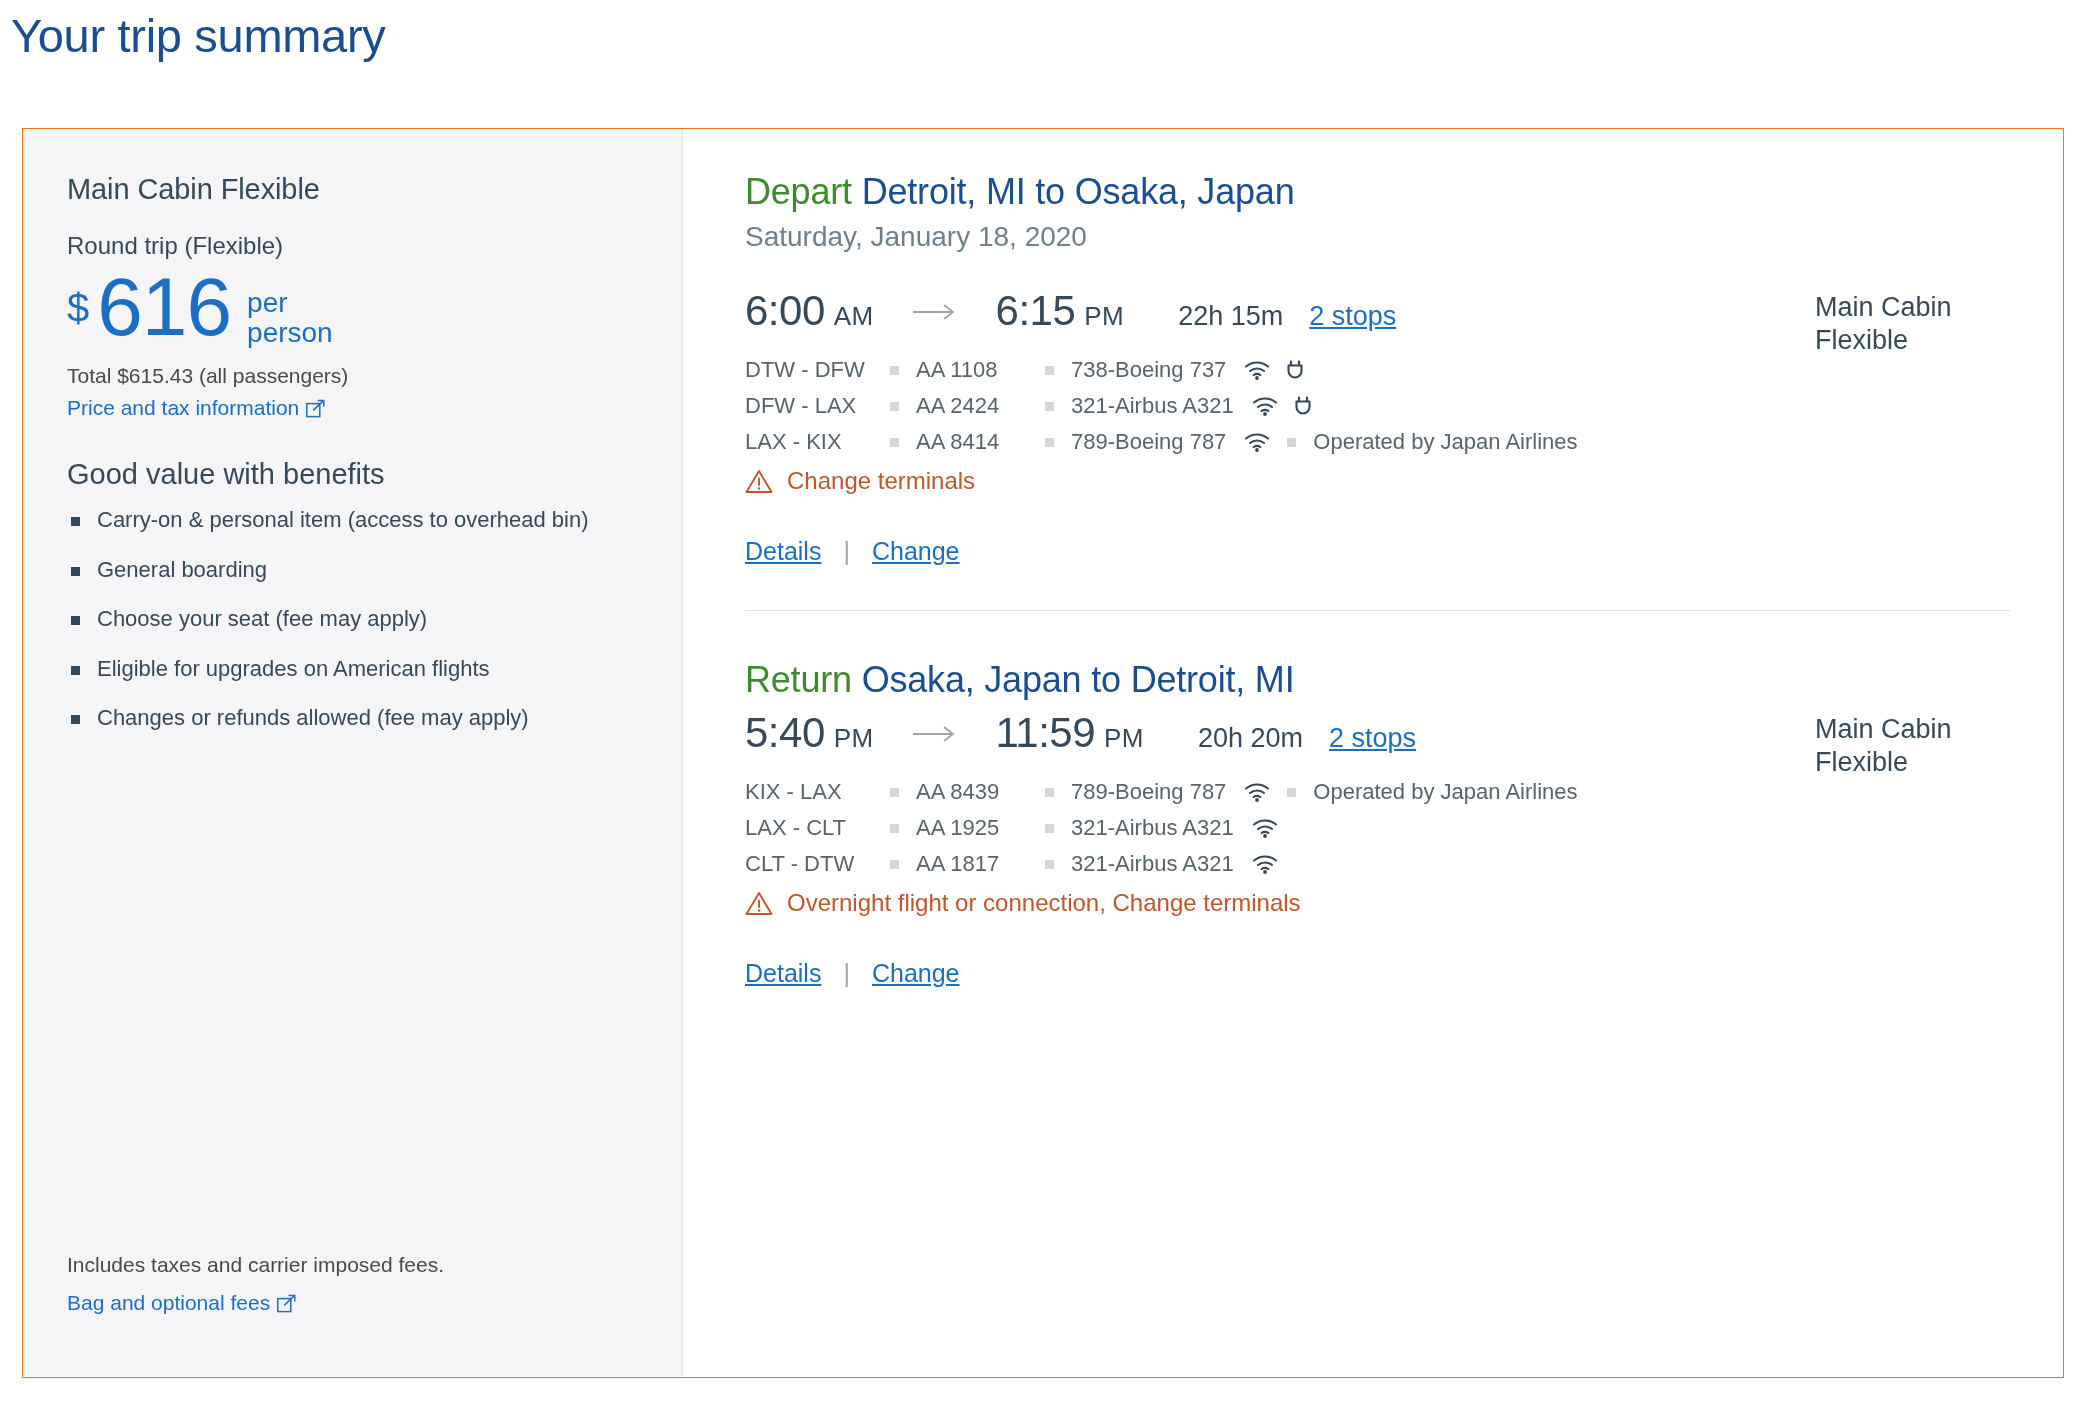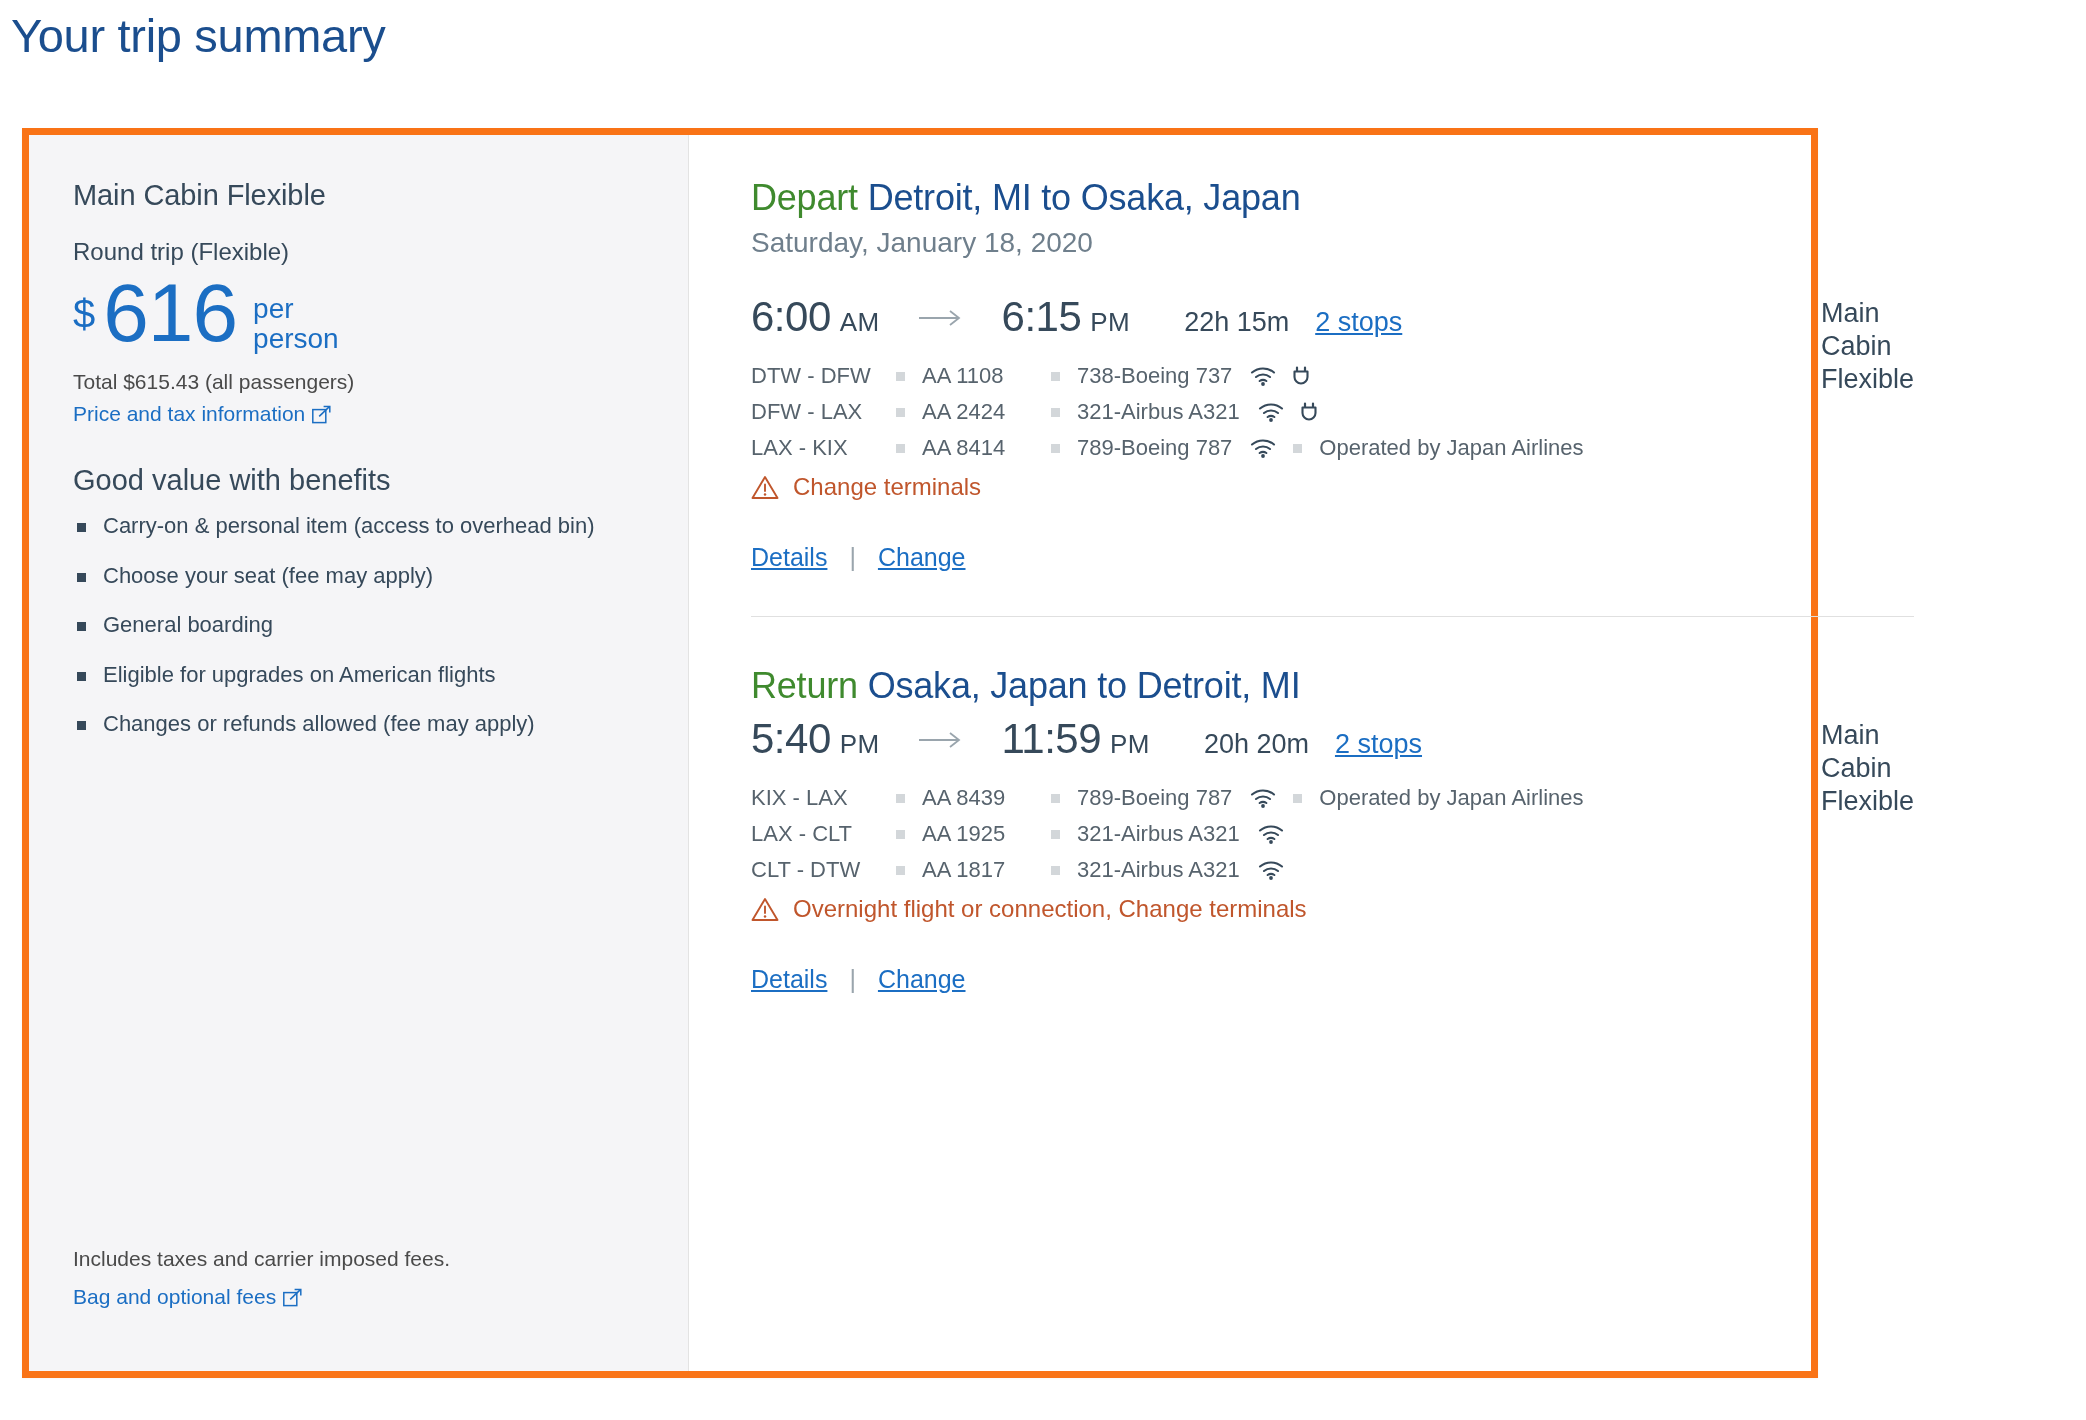--- a/index.html
+++ b/index.html
@@ -26,24 +26,24 @@
     color: #1b4e8e;
     letter-spacing: -0.3px;
     white-space: nowrap;
   }
 
   
   .card {
     position: absolute;
     left: 22px;
     top: 128px;
-    width: 1796px;
+    width: 2042px;
     height: 1250px;
     background: #ffffff;
-    border: 7px solid #f97316;
+    border: 1px solid #f97316;
     display: flex;
     box-shadow: 0 1px 2px rgba(0,0,0,0.04);
   }
 
   
   .sidebar {
     width: 660px;
     flex: 0 0 660px;
     background: #f5f5f7;
     border-right: 1px solid #e3e3e3;
@@ -303,22 +303,22 @@
           <rect x="0.8" y="4.6" width="13" height="13" fill="none" stroke="#1b6ec3" stroke-width="1.5"></rect>
           <path d="M7.2 11.4 L17.4 1.6" stroke="#1b6ec3" stroke-width="1.5" fill="none"></path>
           <path d="M11.6 1.4 L17.8 1.4 L17.8 7.4" fill="none" stroke="#1b6ec3" stroke-width="1.5"></path>
         </svg>
       </span>
     </a>
 
     <div class="benefits-title">Good value with benefits</div>
     <ul class="benefits-list">
       <li>Carry-on &amp; personal item (access to overhead bin)</li>
+      <li>General boarding</li>
       <li>Choose your seat (fee may apply)</li>
-      <li>General boarding</li>
       <li>Eligible for upgrades on American flights</li>
       <li>Changes or refunds allowed (fee may apply)</li>
     </ul>
 
     <div class="sidebar-footer">
       <div class="footer-note">Includes taxes and carrier imposed fees.</div>
       <a class="link-blue">
         <span>Bag and optional fees</span>
         <span class="ext">
           <svg width="19" height="19" viewBox="0 0 19 19">

